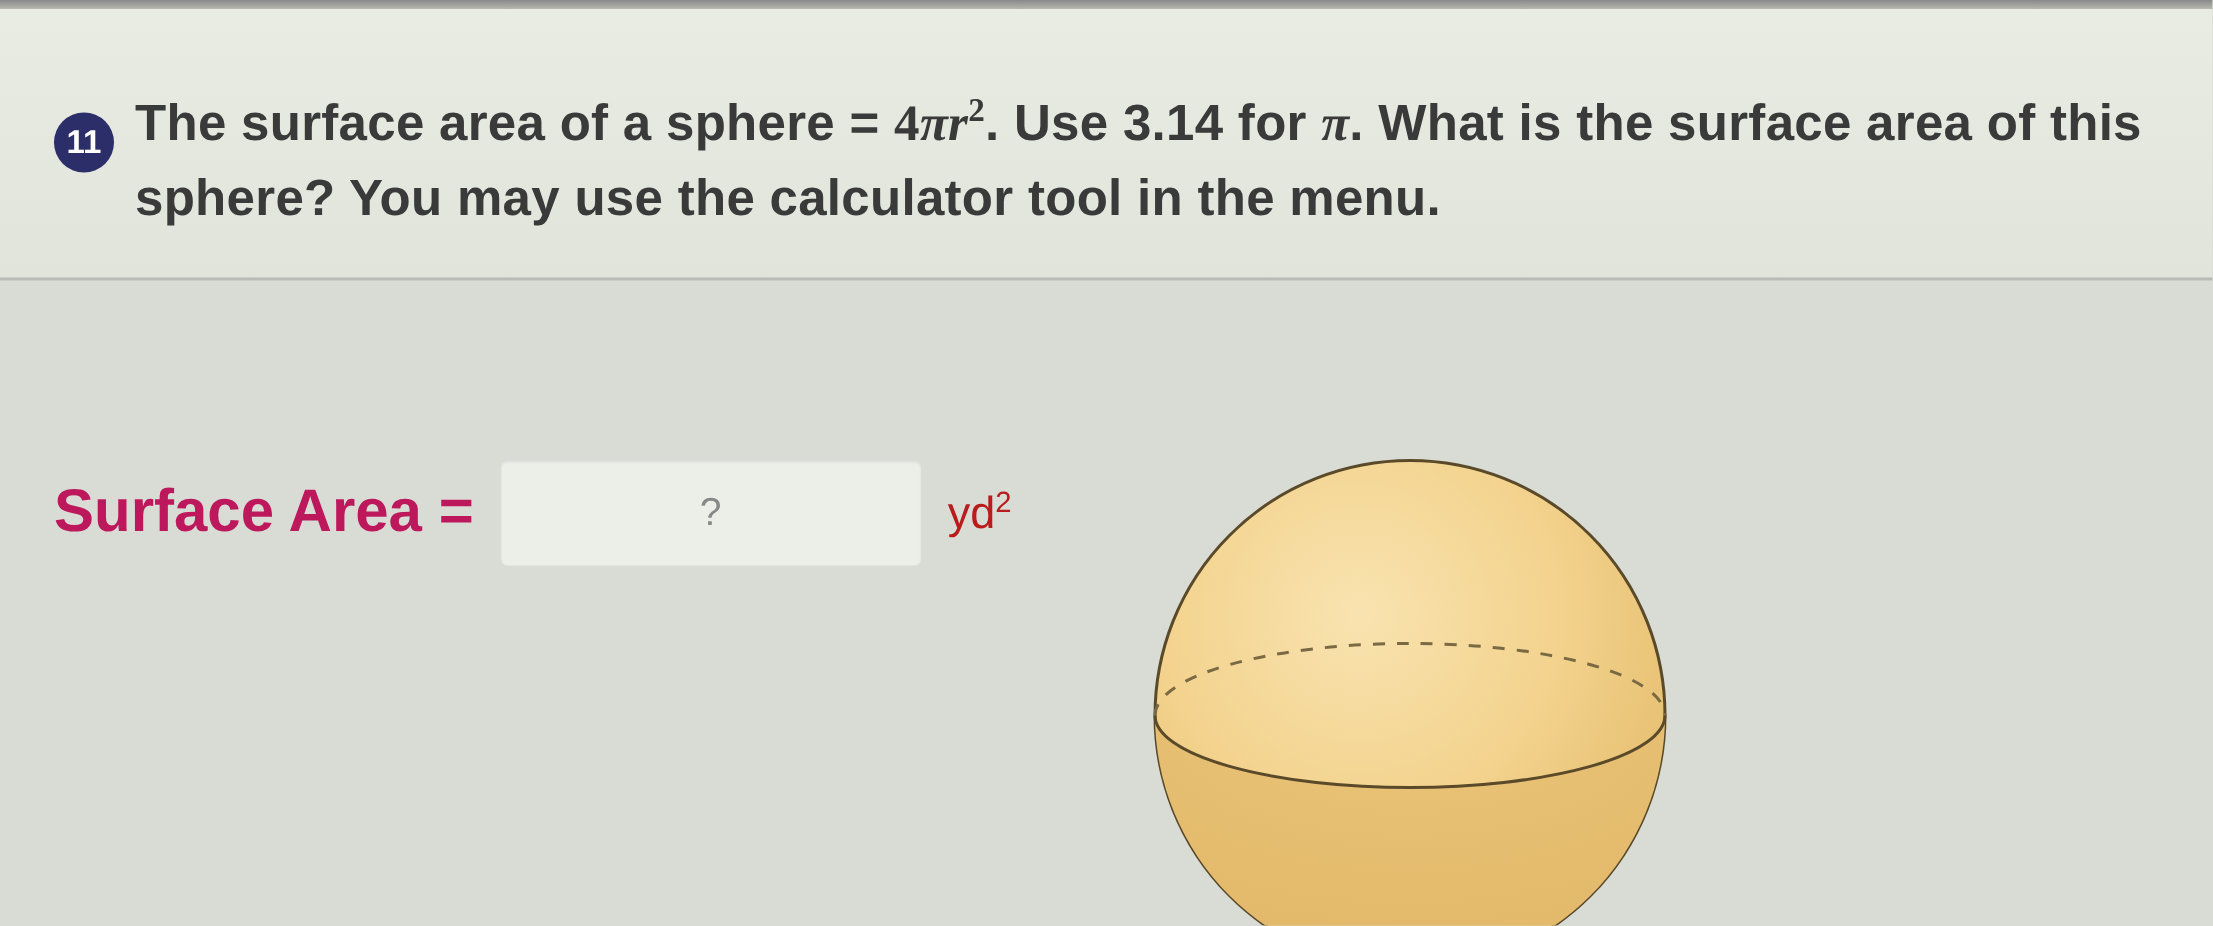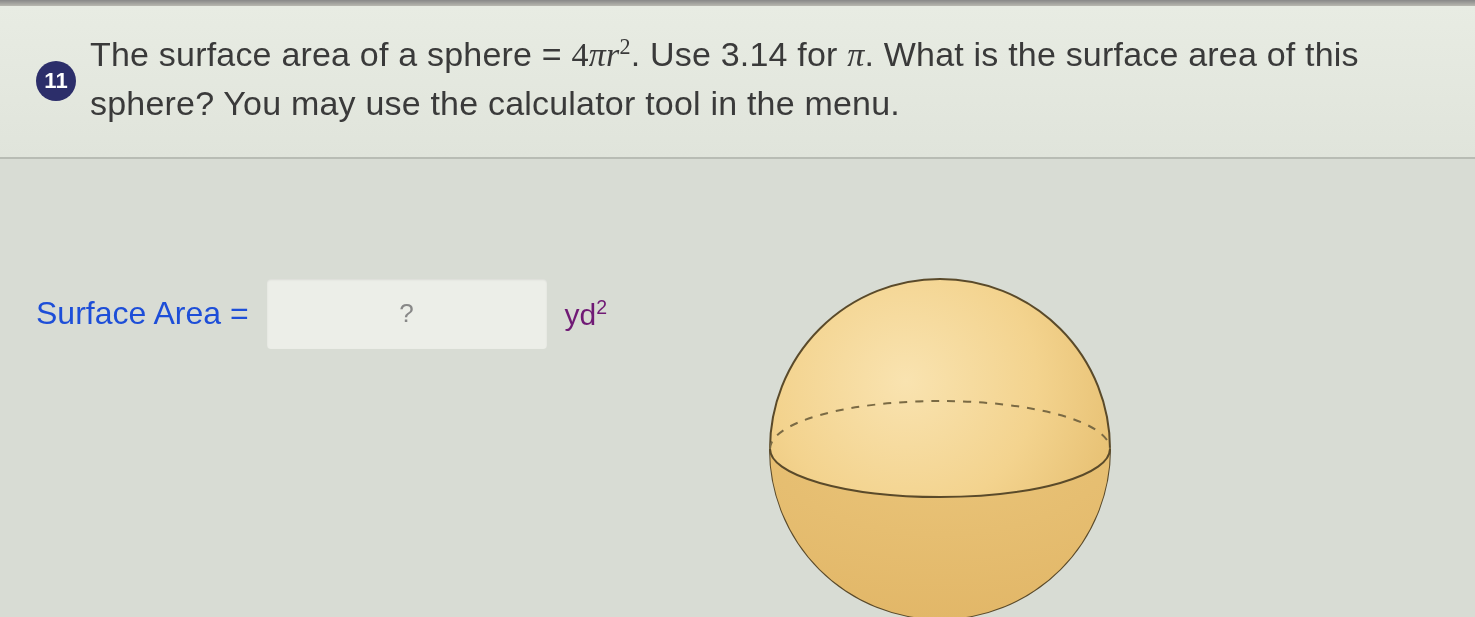--- a/index.html
+++ b/index.html
@@ -37,24 +37,25 @@
       color: #fff;
       display: flex;
       align-items: center;
       justify-content: center;
       font-weight: bold;
       font-size: 22px;
       margin-top: 4px;
     }
     .question-text {
       font-size: 34px;
-      font-weight: normal;
+      font-weight: bold;
       color: #3a3a3a;
       line-height: 1.45;
       letter-spacing: 0.2px;
+      margin-top: 28px;
     }
     .formula {
       font-style: normal;
       font-family: 'Times New Roman', serif;
     }
     .pi {
       font-family: 'Times New Roman', serif;
       font-style: italic;
     }
     .rvar {
@@ -79,42 +80,42 @@
     }
     .answer-row {
       position: absolute;
       top: 120px;
       left: 36px;
       display: flex;
       align-items: center;
       gap: 18px;
     }
     .sa-label {
-      font-size: 32px;
-      font-weight: normal;
-      color: #1d4ed8;
+      font-size: 40px;
+      font-weight: bold;
+      color: #be185d;
     }
     .answer-input {
       width: 280px;
       height: 70px;
       background: #eceee8;
       border: none;
       border-radius: 4px;
       text-align: center;
       font-size: 26px;
       color: #666;
       font-family: Arial, Helvetica, sans-serif;
       box-shadow: inset 0 1px 2px rgba(0,0,0,0.08);
     }
     .answer-input::placeholder {
       color: #888;
     }
     .unit-label {
       font-size: 30px;
-      color: #701a75;
+      color: #b91c1c;
       font-weight: 500;
     }
     .sphere-container {
       position: absolute;
       top: 110px;
       left: 760px;
       width: 360px;
       height: 360px;
     }
   </style>

